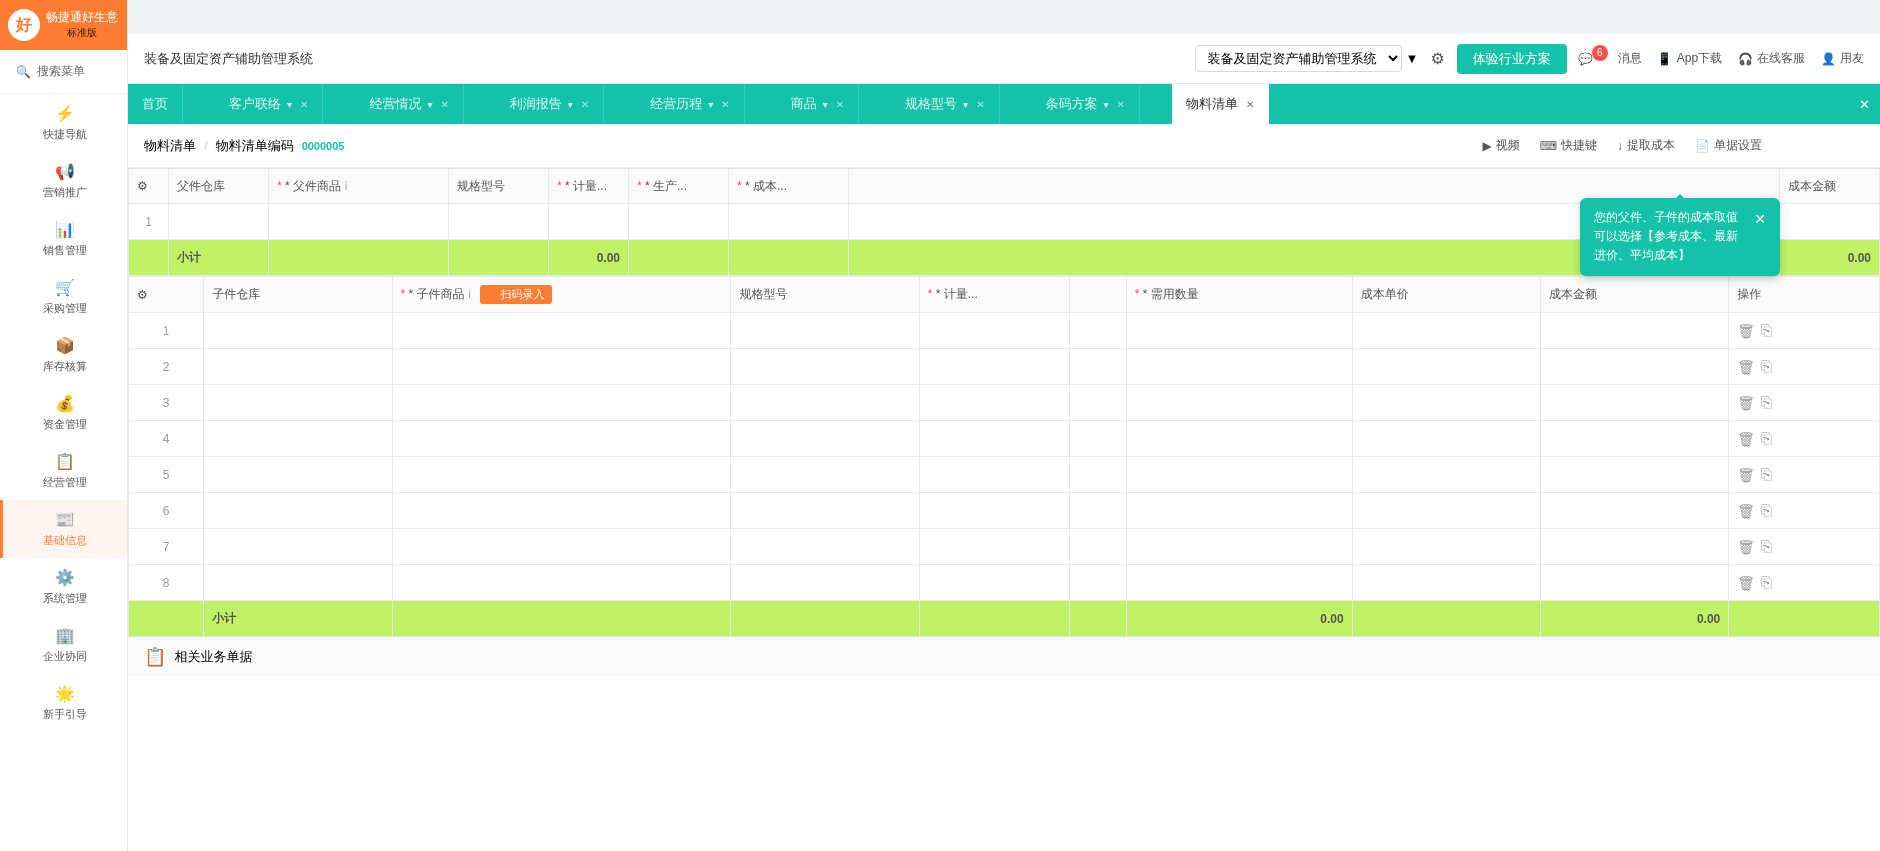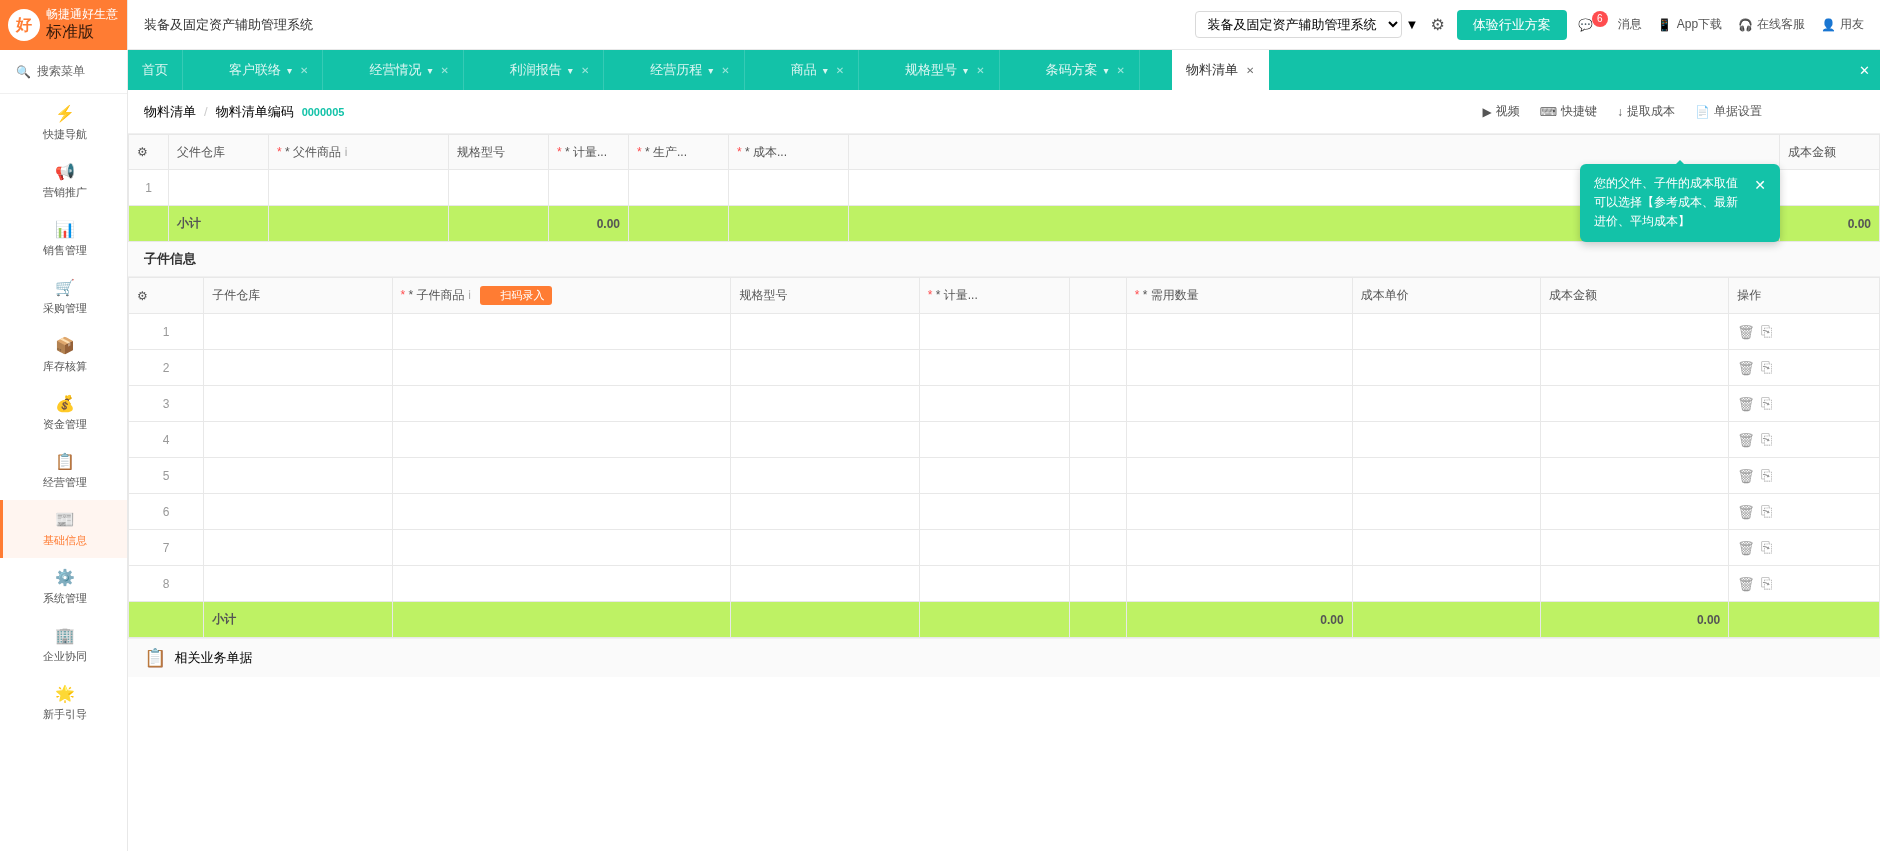--- a/index.html
+++ b/index.html
@@ -23,21 +23,21 @@
       height: 50px;
     }
     .sidebar-logo-icon {
       width: 32px; height: 32px;
       background: #fff;
       border-radius: 50%;
       display: flex; align-items: center; justify-content: center;
       font-size: 16px; color: #ff7c33; font-weight: bold;
     }
     .sidebar-logo-text { color: #fff; font-size: 12px; line-height: 1.3; }
-    .sidebar-logo-sub { font-size: 16px; opacity: 0.8; }
+    .sidebar-logo-sub { font-size: 10px; opacity: 0.8; text-align: center; }
 
     .sidebar-search {
       padding: 8px;
       border-bottom: 1px solid #f0f0f0;
     }
     .sidebar-search-btn {
       width: 100%; background: none; border: none; cursor: pointer;
       display: flex; align-items: center; gap: 6px;
       padding: 5px 8px; border-radius: 4px; color: #666; font-size: 12px;
     }
@@ -57,20 +57,21 @@
 
     
     .top-header {
       background: #fff;
       height: 50px;
       display: flex;
       align-items: center;
       padding: 15px 16px;
       border-bottom: 1px solid #e8e8e8;
       gap: 12px;
+      margin-top: 34px;
     }
     .top-header-title { font-size: 13px; color: #333; flex: 1; }
     .top-header-actions { display: flex; align-items: center; gap: 16px; }
     .header-btn {
       background: #13c2a8; color: #fff; border: none; padding: 6px 16px;
       border-radius: 4px; cursor: pointer; font-size: 13px;
     }
     .header-action-item { display: flex; align-items: center; gap: 4px; color: #555; font-size: 12px; cursor: pointer; }
     .badge {
       background: #ff4d4f; color: #fff; border-radius: 50%;
@@ -458,21 +459,20 @@
           <td></td>
           <td style="text-align:right;font-weight:bold;">0.00</td>
           <td></td>
           <td></td>
           <td></td>
           <td class="col-amount" style="text-align:right;font-weight:bold;">0.00</td>
         </tr>
       </tbody>
     </table>
 
-    <div class="section-title">子件信息</div>
     <table class="data-table">
       <thead>
         <tr>
           <th class="col-settings">
             <span>⚙</span>
           </th>
           <th class="col-warehouse">
             <span>子件仓库</span>
           </th>
           <th class="col-product">

